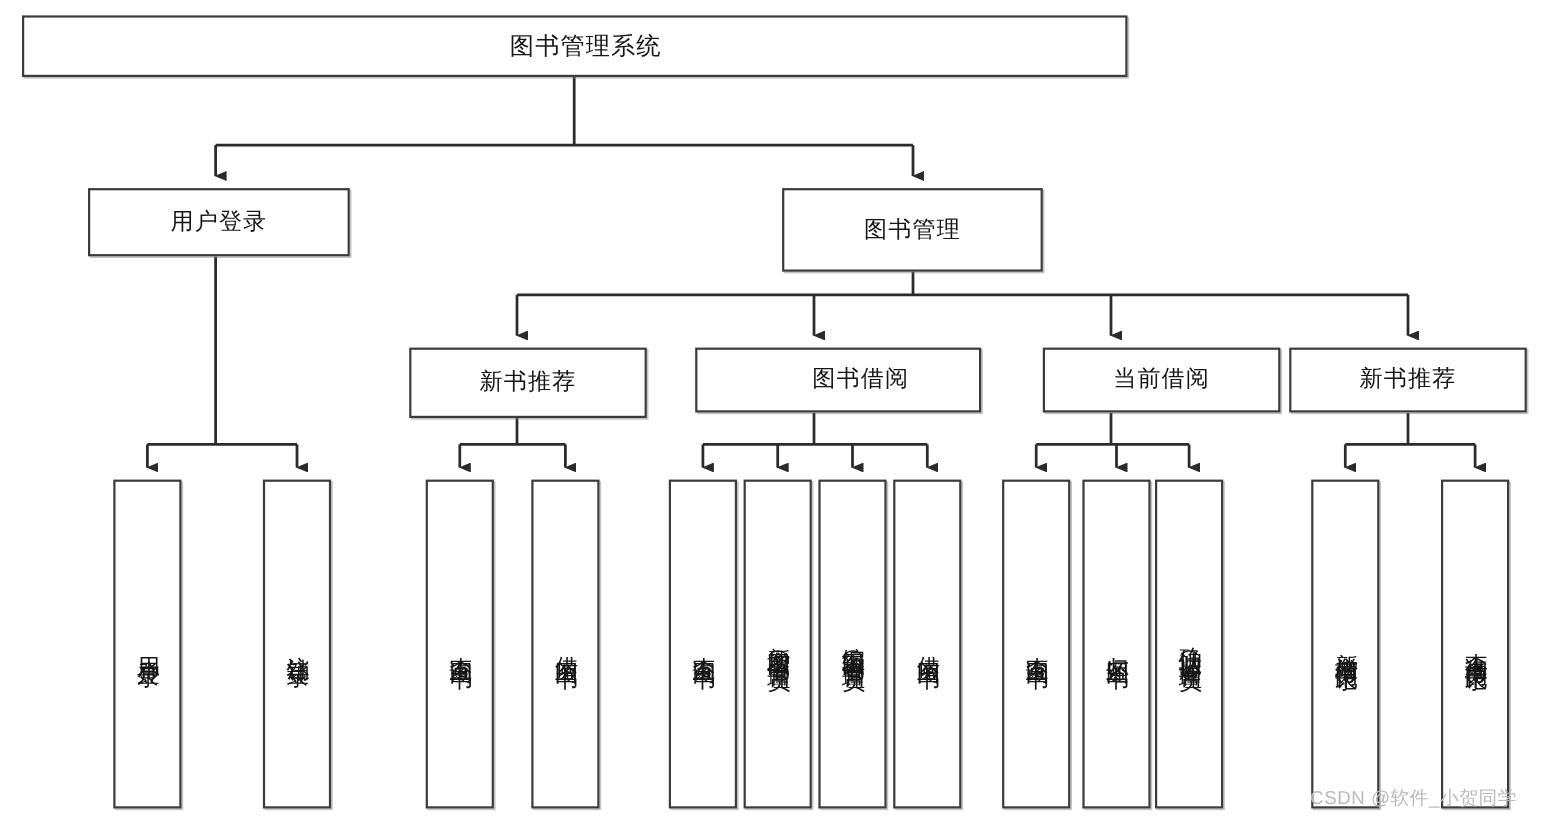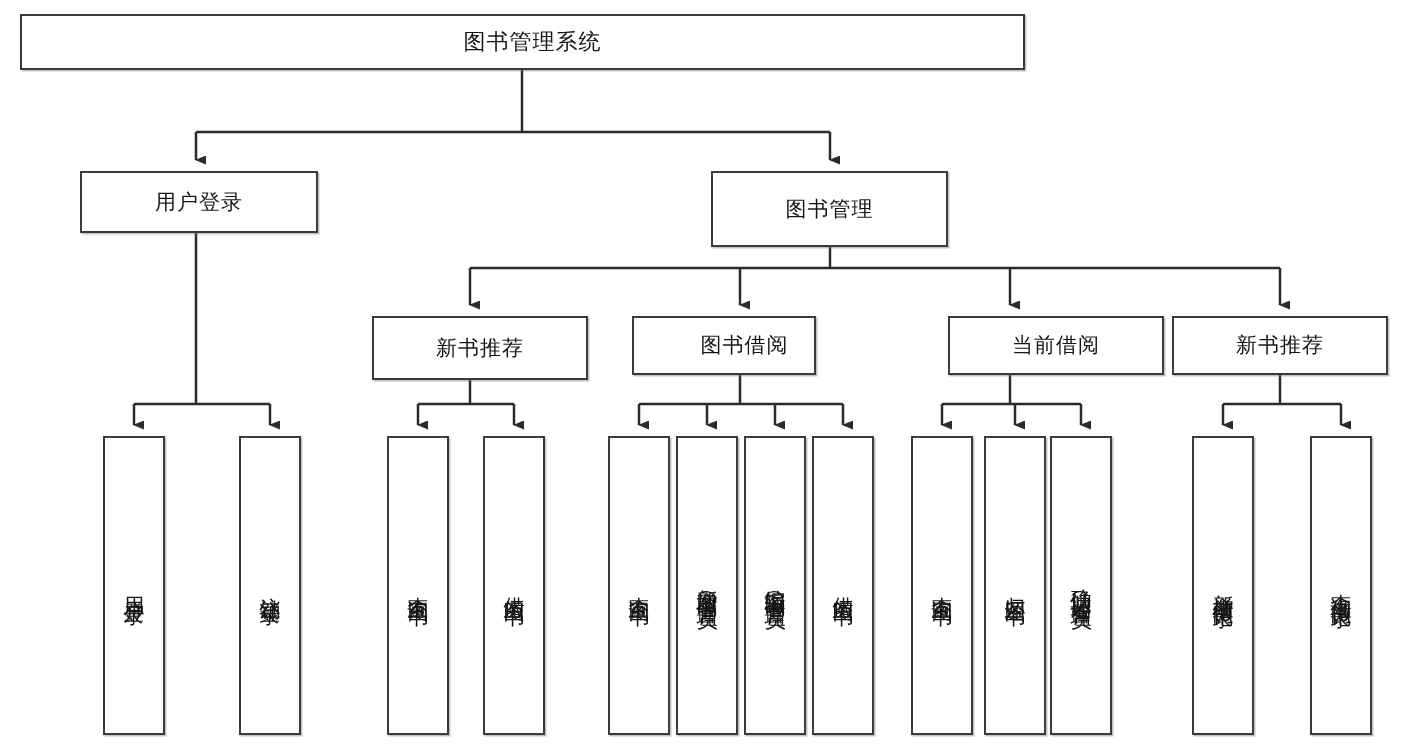--- a/index.html
+++ b/index.html
@@ -124,21 +124,21 @@
       </div>
       <div class="node-box" style="left: 80px; top: 171px; width: 238px; height: 62px;">
         <span class="node-label">用户登录</span>
       </div>
       <div class="node-box" style="left: 711px; top: 171px; width: 237px; height: 76px;">
         <span class="node-label">图书管理</span>
       </div>
       <div class="node-box" style="left: 372px; top: 316px; width: 216px; height: 64px;">
         <span class="node-label">新书推荐</span>
       </div>
-      <div class="node-box" style="left: 632px; top: 316px; width: 184px; height: 59px; padding-left: 41px;">
+      <div class="node-box" style="left: 632px; top: 316px; width: 260px; height: 59px; padding-left: 41px;">
         <span class="node-label">图书借阅</span>
       </div>
       <div class="node-box" style="left: 948px; top: 316px; width: 216px; height: 59px;">
         <span class="node-label">当前借阅</span>
       </div>
       <div class="node-box" style="left: 1172px; top: 316px; width: 216px; height: 59px;">
         <span class="node-label">新书推荐</span>
       </div>
       <div class="node-box vertical" style="left: 103px; top: 436px; width: 62px; height: 299px;">
         <span class="node-label">用户登录</span>
@@ -174,14 +174,15 @@
         <span class="node-label">确认归还（管理员）</span>
       </div>
       <div class="node-box vertical" style="left: 1192px; top: 436px; width: 62px; height: 299px;">
         <span class="node-label">新增借阅记录</span>
       </div>
       <div class="node-box vertical" style="left: 1310px; top: 436px; width: 62px; height: 299px;">
         <span class="node-label">查询借阅记录</span>
       </div>
     </div>
 
+  <div class="watermark">CSDN @软件_小贺同学</div>
 
 </div>
 
 </body></html>

